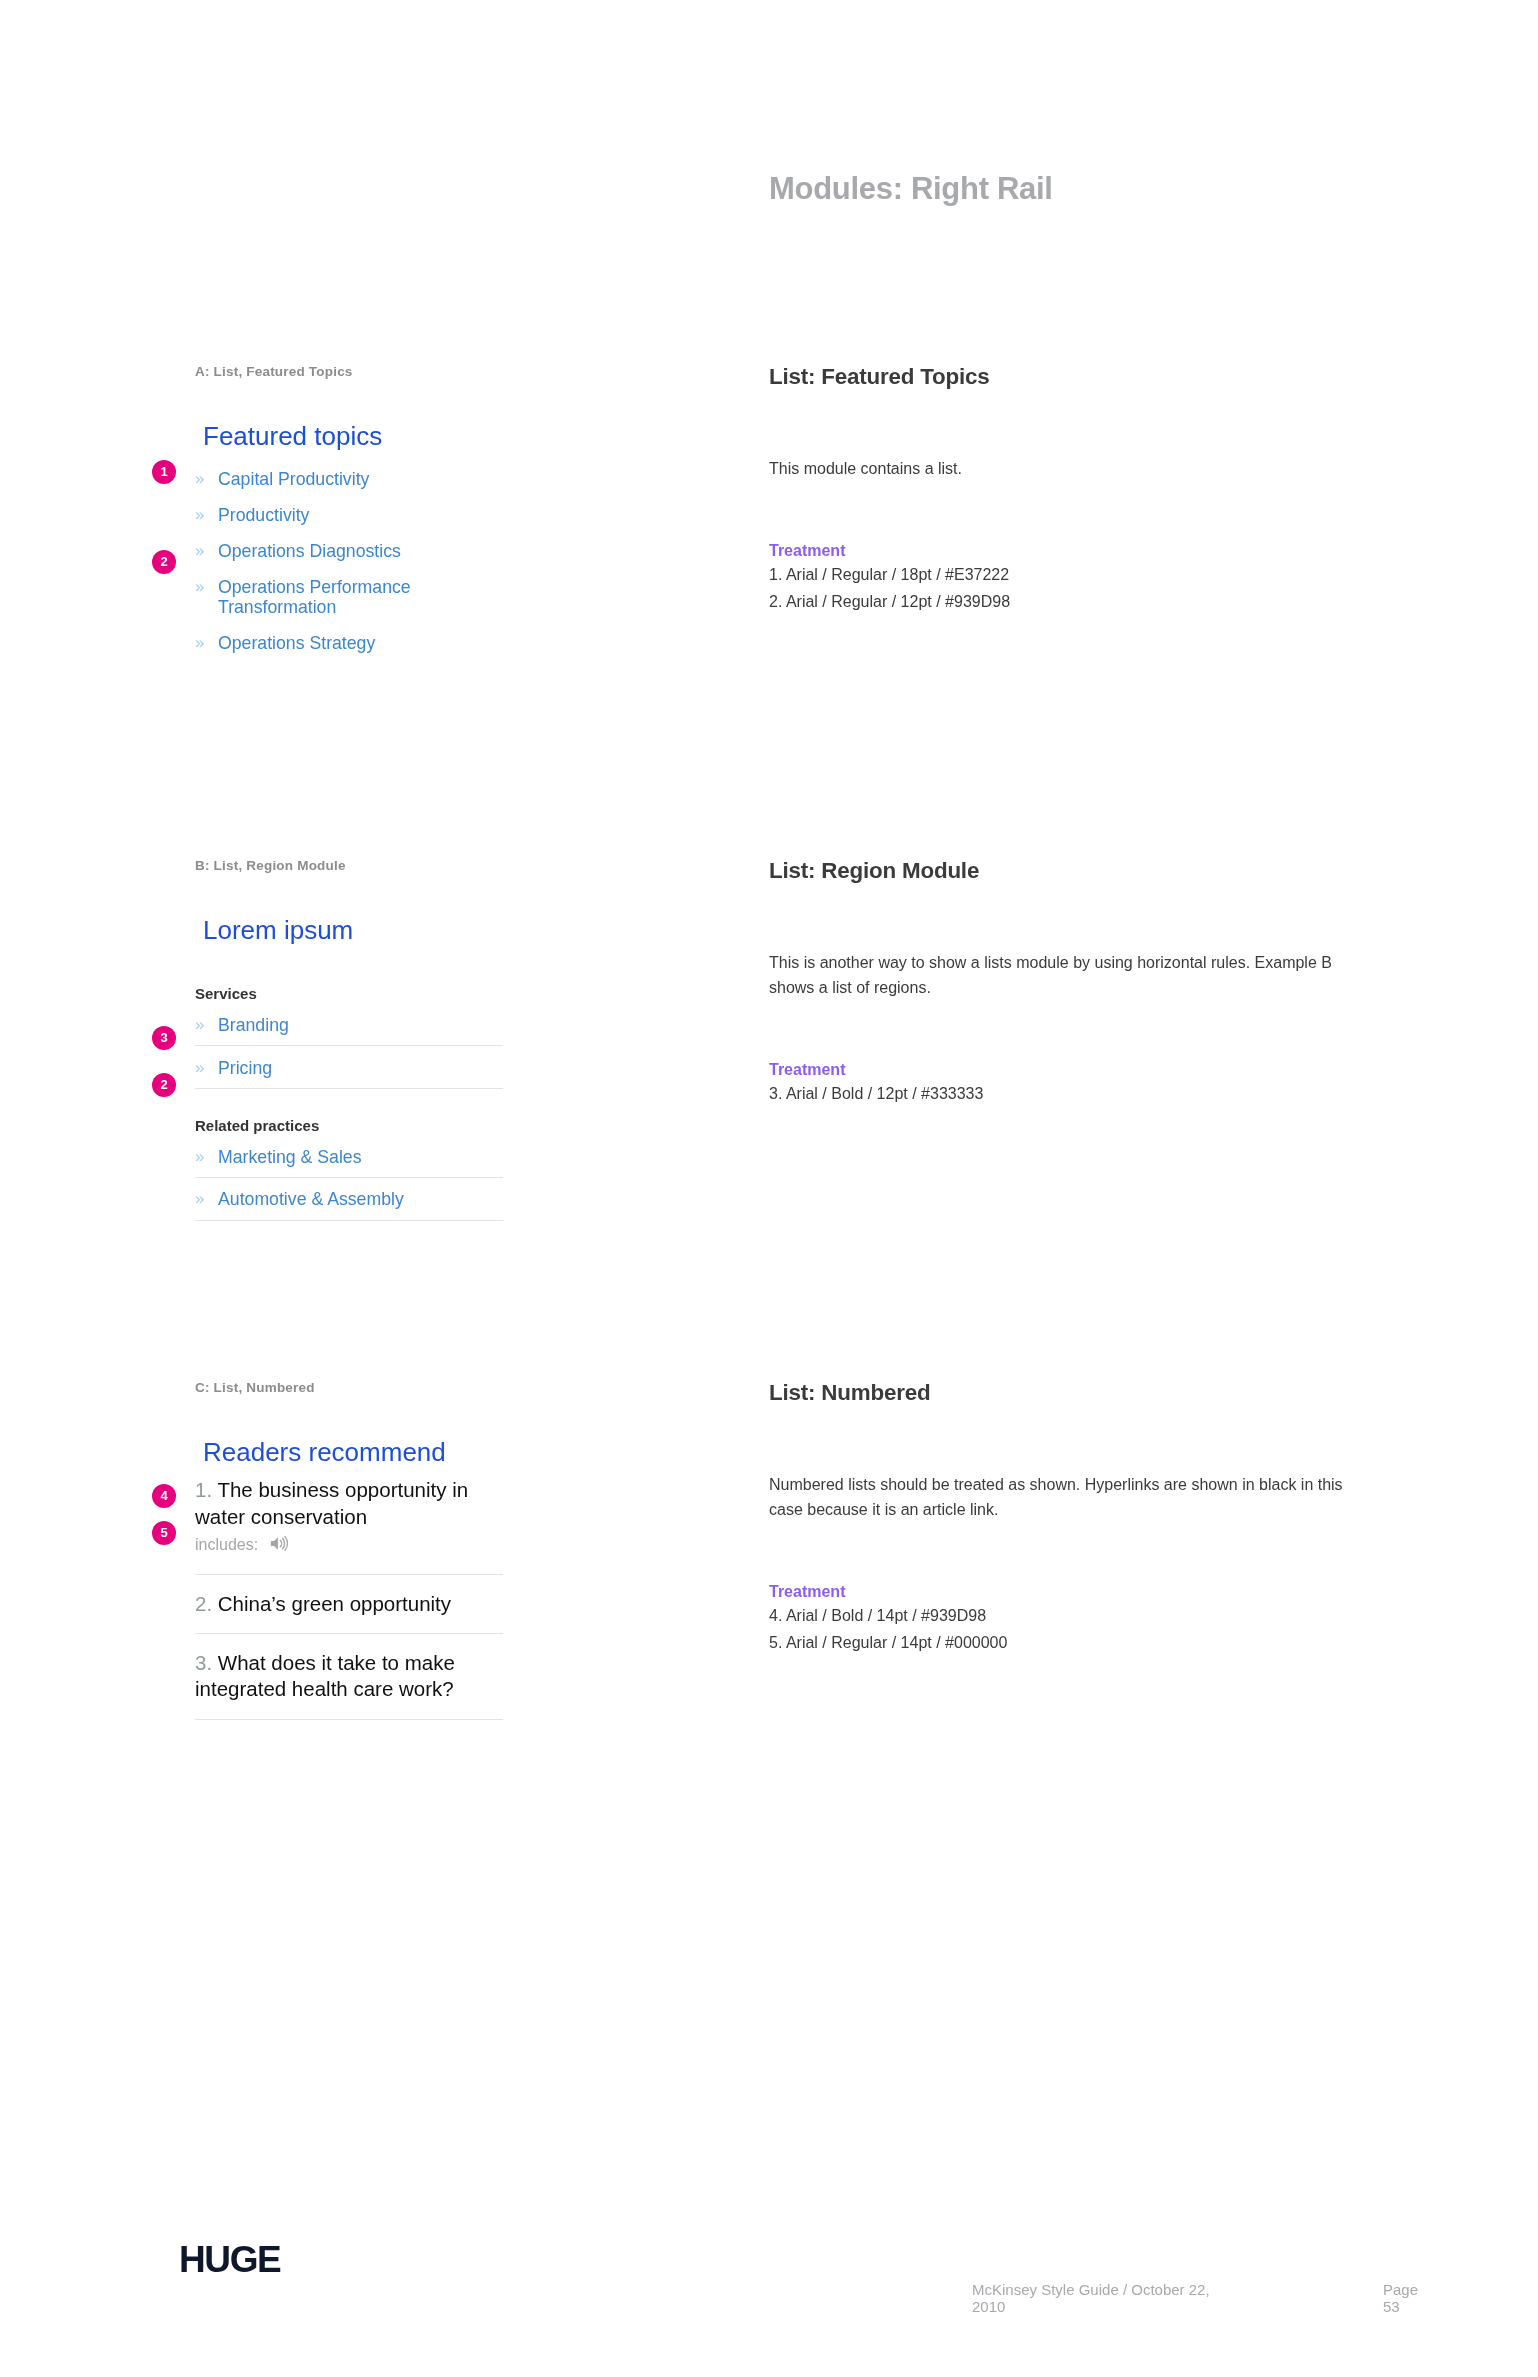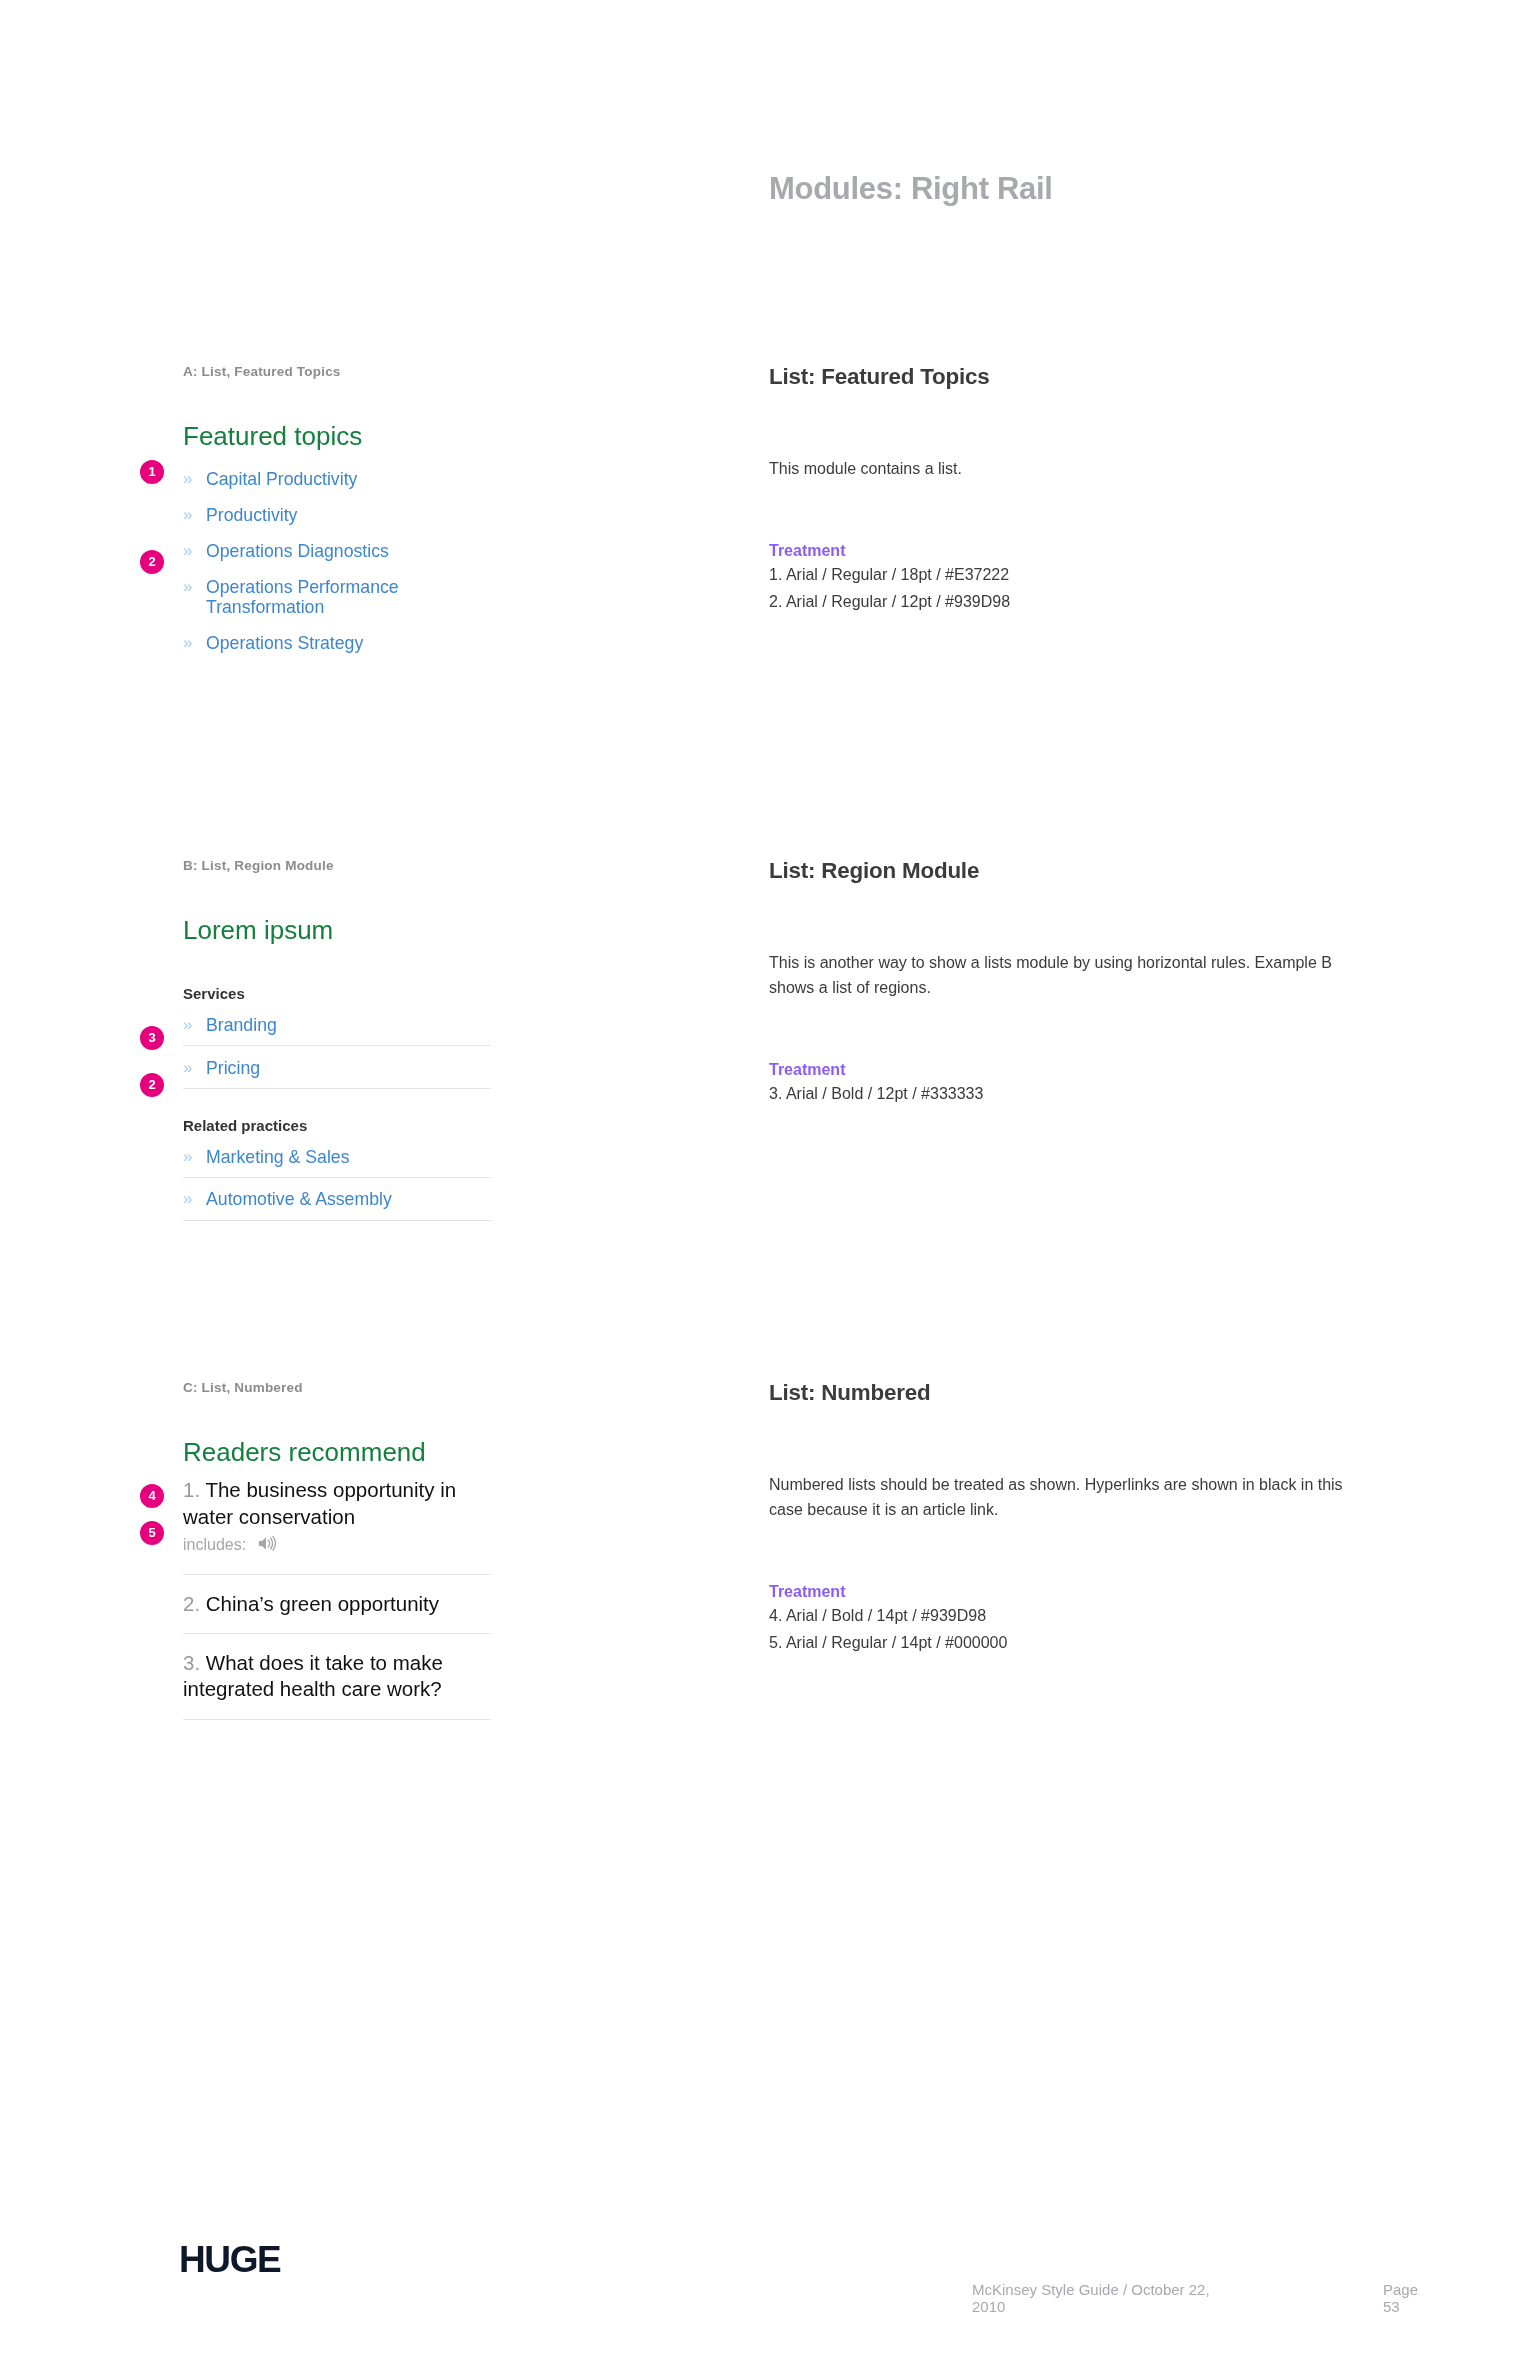--- a/index.html
+++ b/index.html
@@ -39,21 +39,21 @@
     position: absolute;
     left: 0;
     width: 1538px;
   }
   .section-a { top: 364px; }
   .section-b { top: 858px; }
   .section-c { top: 1380px; }
 
   .left-col {
     position: absolute;
-    left: 183px;
+    left: 195px;
     width: 308px;
   }
   .right-col {
     position: absolute;
     left: 769px;
     width: 597px;
   }
 
   .example-label {
     font-size: 13.5px;
@@ -90,23 +90,23 @@
     color: #3b3b3b;
     margin: 3.7px 0 0 0;
   }
 
   
   .module {
     position: relative;
   }
   .mod-head-orange {
     font-size: 26px;
-    color: #15803d;
+    color: #1d4ed8;
     font-weight: normal;
-    margin: 0;
+    margin: 8px;
     line-height: 1.2;
   }
 
   .link-list {
     list-style: none;
     margin: 17px 0 0 0;
     padding: 0;
   }
   .link-list li {
     position: relative;

